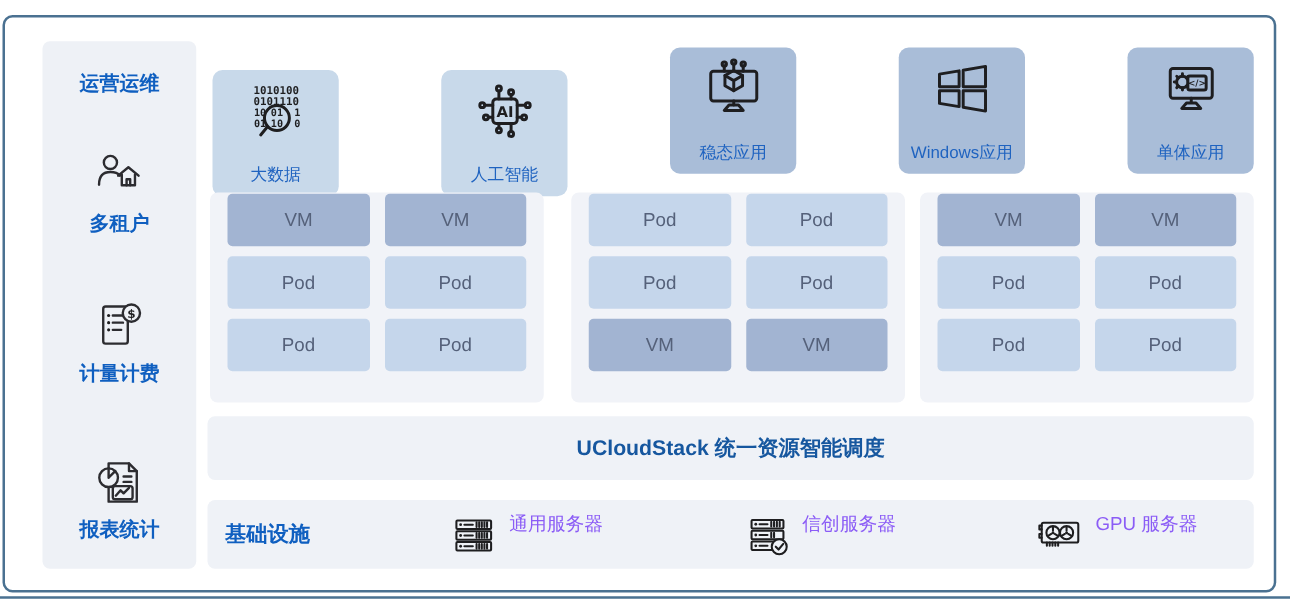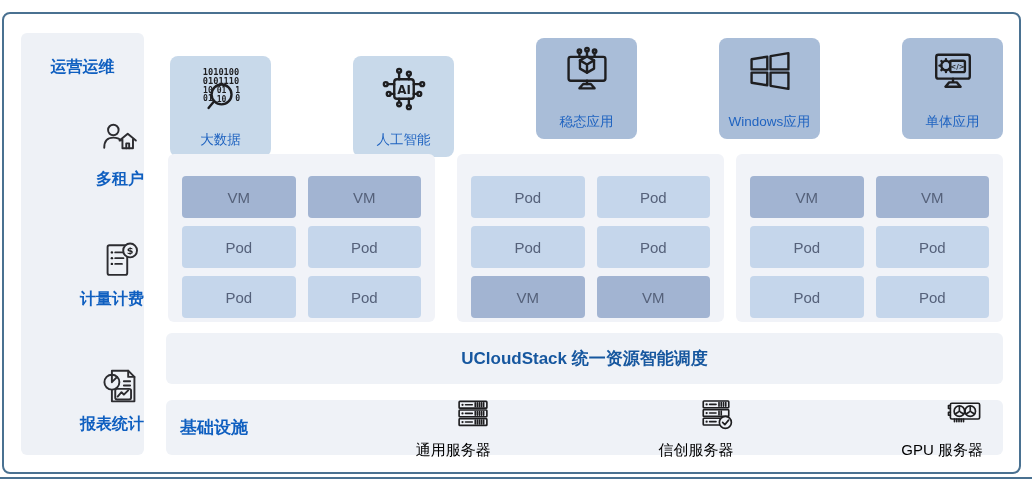--- a/index.html
+++ b/index.html
@@ -4,56 +4,56 @@
 <style>
   * { box-sizing: border-box; }
   body { margin:0; background:#ffffff; font-family:"Liberation Sans","DejaVu Sans",sans-serif; }
   .canvas { position:relative; width:1032px; height:482px; background:#fff; overflow:hidden; }
 
   .frame { position:absolute; left:2px; top:12px; width:1019px; height:462px;
            border:2px solid #4a7191; border-radius:8px; }
   .bottom-rule { position:absolute; left:0; top:477px; width:1032px; height:2px; background:#4a7191; }
 
   
-  .sidebar { position:absolute; left:21px; top:33px; width:123px; height:422px;
+  .sidebar { position:absolute; left:34px; top:33px; width:123px; height:422px;
              background:#eef1f6; border-radius:6px; }
   .sb-title { position:absolute; top:24px; left:0; width:100%; text-align:center;
               font-weight:bold; font-size:16px; color:#0f5fc0; }
-  .sb-item { position:absolute; left:0; width:100%; display:flex; flex-direction:column; align-items:flex-end; }
+  .sb-item { position:absolute; left:0; width:100%; display:flex; flex-direction:column; align-items:center; }
   .sb-label { margin-top:5px; font-weight:bold; font-size:16px; color:#0f5fc0; }
 
   
   .apps-row { position:absolute; left:170px; top:38px; width:833px;
               display:flex; justify-content:space-between; }
   .card { width:101px; height:101px; border-radius:8px; display:flex; flex-direction:column; align-items:center; }
   .card.light { background:#c8d9ea;margin-top:18px; }
   .card.dark  { background:#a9bdd8; }
   .card svg { margin-top:7px; }
   .card-label { margin-top:auto; margin-bottom:8px; font-size:13.5px; color:#1f63c0; white-space:nowrap; }
 
   
   .group { position:absolute; top:154px; width:267px; height:168px; background:#f1f3f8;
-           border-radius:6px; padding:22px 14px; display:grid;
+           border-radius:6px; padding:1px 14px; display:grid;
            grid-template-columns:1fr 1fr; grid-auto-rows:42px; gap:8px 12px; }
   .blk { border-radius:4px; display:flex; align-items:center; justify-content:center;
          font-size:15px; color:#55617a; }
   .blk.vm  { background:#a2b4d2; }
   .blk.pod { background:#c5d6eb; }
 
   
   .scheduler { position:absolute; left:166px; top:333px; width:837px; height:51px;
                background:#eff2f7; border-radius:6px; display:flex; align-items:center;
                justify-content:center; font-weight:bold; font-size:17px; color:#16579f; }
 
   
   .infra { position:absolute; left:166px; top:400px; width:837px; height:55px;
            background:#eff2f7; border-radius:6px; display:flex; align-items:center;
-           justify-content:space-between; padding:0 20px 0 14px; }
+           justify-content:space-between; padding:0 45px 0 14px; }
   .infra-title { font-weight:bold; font-size:17px; color:#0f5fc0; }
-  .infra-item { display:flex; align-items:flex-end; gap:10px; font-size:15px; color:#000000; white-space:nowrap;flex-direction:column; }
+  .infra-item { display:flex; align-items:flex-start; gap:10px; font-size:15px; color:#8b5cf6; white-space:nowrap; }
 
   
   .ic { fill:none; stroke:#1e1e20; stroke-width:2.2; stroke-linecap:round; stroke-linejoin:round; }
   .ic .f { fill:#1e1e20; stroke:none; }
   .ic text { fill:#1e1e20; stroke:none; font-family:"DejaVu Sans",sans-serif; }
   .ic text.mono { font-family:"DejaVu Sans Mono",monospace; }
   .sb-item .ic { stroke:#2c2c30; stroke-width:2; }
 </style>
 </head>
 <body>

